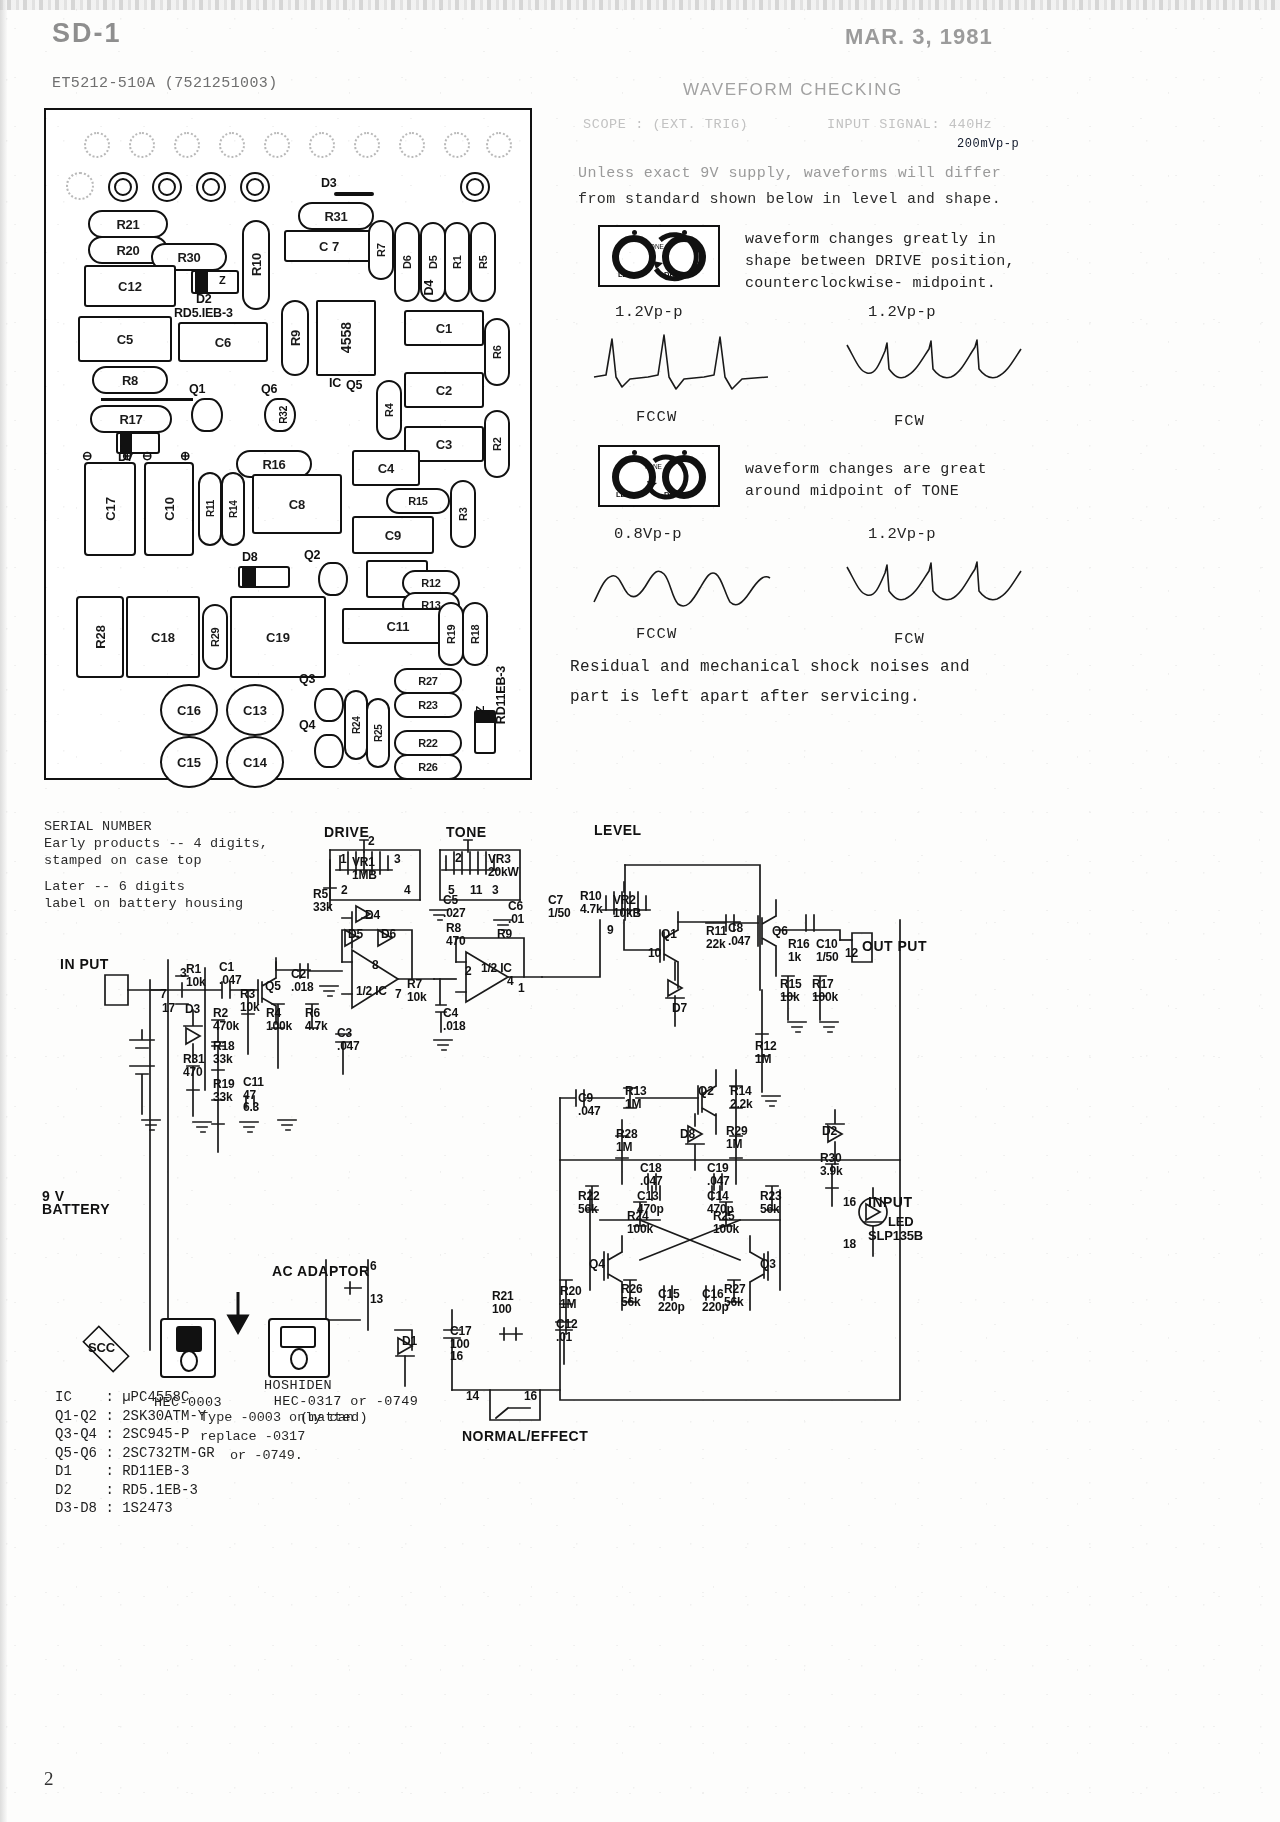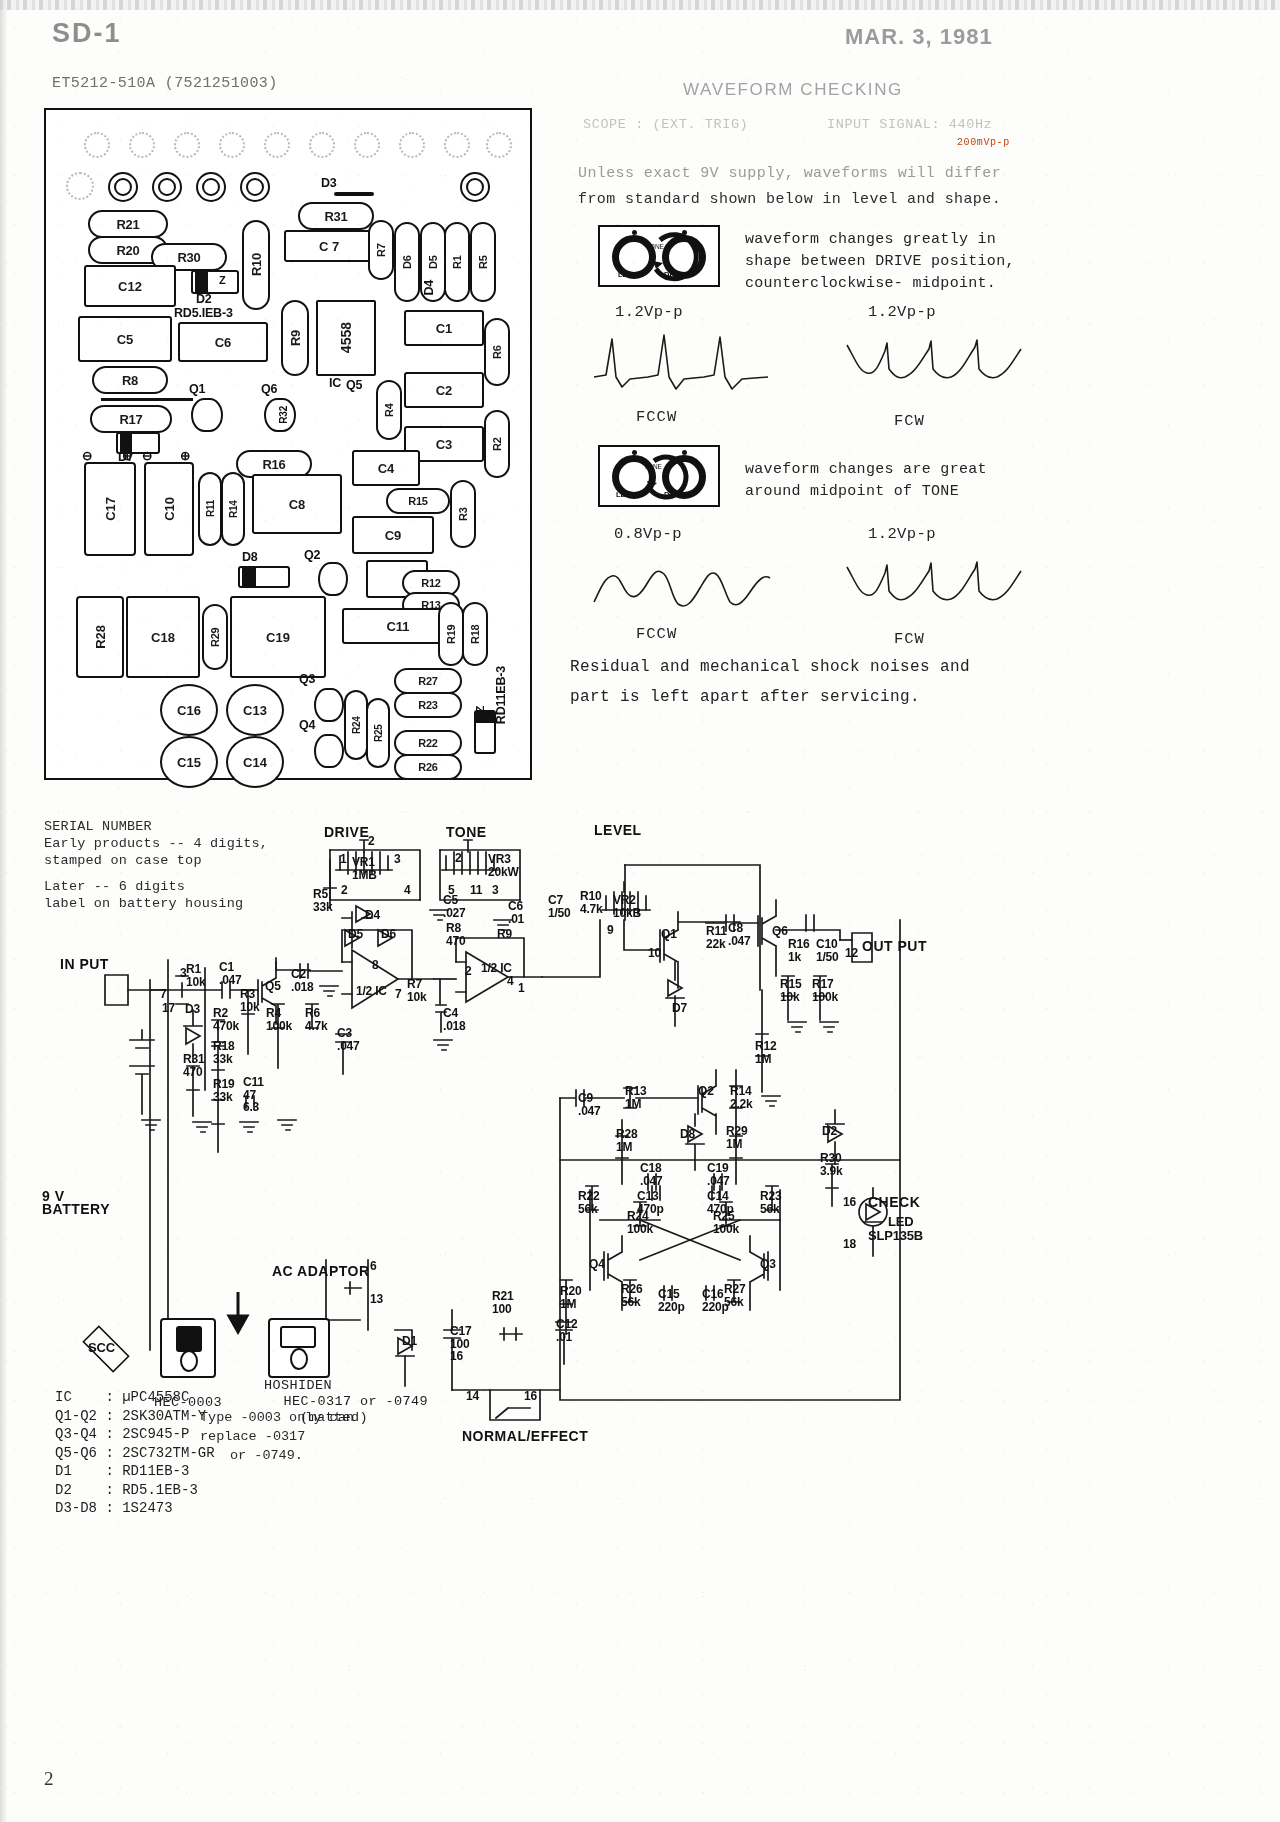--- a/index.html
+++ b/index.html
@@ -27,21 +27,21 @@
   .hdr-model{position:absolute;left:52px;top:18px;font-size:27px;letter-spacing:2px;
     color:#8e8e8e;font-family:"Liberation Sans",sans-serif;font-weight:bold;}
   .hdr-date{position:absolute;left:845px;top:24px;font-size:22px;letter-spacing:1px;
     color:#9b9b9b;font-family:"Liberation Sans",sans-serif;font-weight:bold;}
   .pcb-code{position:absolute;left:52px;top:75px;font-size:15px;color:#6f6f6f;letter-spacing:.4px;}
   .wf-title{position:absolute;left:683px;top:80px;font-size:17px;letter-spacing:1.6px;
     color:#a2a2a2;font-family:"Liberation Sans",sans-serif;}
 
   .scope-line{position:absolute;left:583px;top:117px;font-size:13.5px;color:#c2c2c2;letter-spacing:.6px;}
   .insig-line{position:absolute;left:827px;top:117px;font-size:13.5px;color:#c2c2c2;letter-spacing:.6px;}
-  .insig-val{position:absolute;left:957px;top:137px;font-size:10px;color:#c2410c;letter-spacing:.6px;}
+  .insig-val{position:absolute;left:957px;top:137px;font-size:12px;color:#0f172a;letter-spacing:.6px;}
 
   .note-a{position:absolute;left:578px;top:165px;font-size:15px;color:#9a9a9a;letter-spacing:.4px;}
   .note-b{position:absolute;left:578px;top:191px;font-size:15px;color:#2e2e2e;letter-spacing:.4px;}
 
   
   .pcb{position:absolute;left:44px;top:108px;width:484px;height:668px;
     border:2.5px solid #111;background:#fff;}
   .pcb-inner{position:absolute;inset:0;}
   .pad{position:absolute;border-radius:50%;border:2px solid #111;background:#fff;}
   .pad.dim{border-color:#b9b9b9;border-style:dotted;}
@@ -779,39 +779,39 @@
 
 <div class="slbl big" style="left:324px;top:826px">DRIVE</div>
 <div class="slbl big" style="left:446px;top:826px">TONE</div>
 <div class="slbl big" style="left:594px;top:824px">LEVEL</div>
 
 <div class="slbl big" style="left:60px;top:958px">IN PUT</div>
 <div class="slbl big" style="left:862px;top:940px">OUT PUT</div>
 <div class="slbl big" style="left:42px;top:1190px">9 V
 BATTERY</div>
 <div class="slbl big" style="left:272px;top:1265px">AC ADAPTOR</div>
-<div class="slbl big" style="left:868px;top:1196px">CHECK</div>
+<div class="slbl big" style="left:868px;top:1196px">INPUT</div>
 <div class="slbl mid" style="left:888px;top:1216px">LED</div>
 <div class="slbl mid" style="left:868px;top:1230px">SLP135B</div>
 <div class="slbl big" style="left:462px;top:1430px">NORMAL/EFFECT</div>
 
 <div class="sccdia" style="left:78px;top:1334px"></div>
 <div class="slbl mid" style="left:88px;top:1342px">SCC</div>
 <div class="jack" style="left:160px;top:1318px;width:52px;height:56px">
   <div style="position:absolute;left:14px;top:6px;width:22px;height:22px;border:2px solid #111;border-radius:3px;background:#111"></div>
   <div style="position:absolute;left:18px;top:30px;width:14px;height:18px;border:2px solid #111;border-radius:50%"></div>
 </div>
 <div class="conn-lbl" style="left:140px;top:1395px;width:96px">HEC-0003</div>
 
 <div class="jack" style="left:268px;top:1318px;width:58px;height:56px">
   <div style="position:absolute;left:10px;top:6px;width:32px;height:18px;border:2px solid #111;border-radius:3px"></div>
   <div style="position:absolute;left:20px;top:28px;width:14px;height:18px;border:2px solid #111;border-radius:50%"></div>
 </div>
 <div class="conn-lbl" style="left:248px;top:1378px;width:100px">HOSHIDEN</div>
-<div class="conn-lbl" style="left:238px;top:1394px;width:190px;text-align:right">HEC-0317 or -0749</div>
+<div class="conn-lbl" style="left:251px;top:1394px;width:190px;text-align:center">HEC-0317 or -0749</div>
 <div class="conn-lbl" style="left:300px;top:1410px;width:120px;text-align:left">(matted)</div>
 
 <svg style="position:absolute;left:225px;top:1290px" width="30" height="50">
   <path d="M13 2 L13 30 M4 26 L13 42 L22 26 Z" stroke="#111" stroke-width="3" fill="#111"></path>
 </svg>
 
 <div class="pagenum">2</div>
 <div class="noise"></div>
 
 </body></html>

